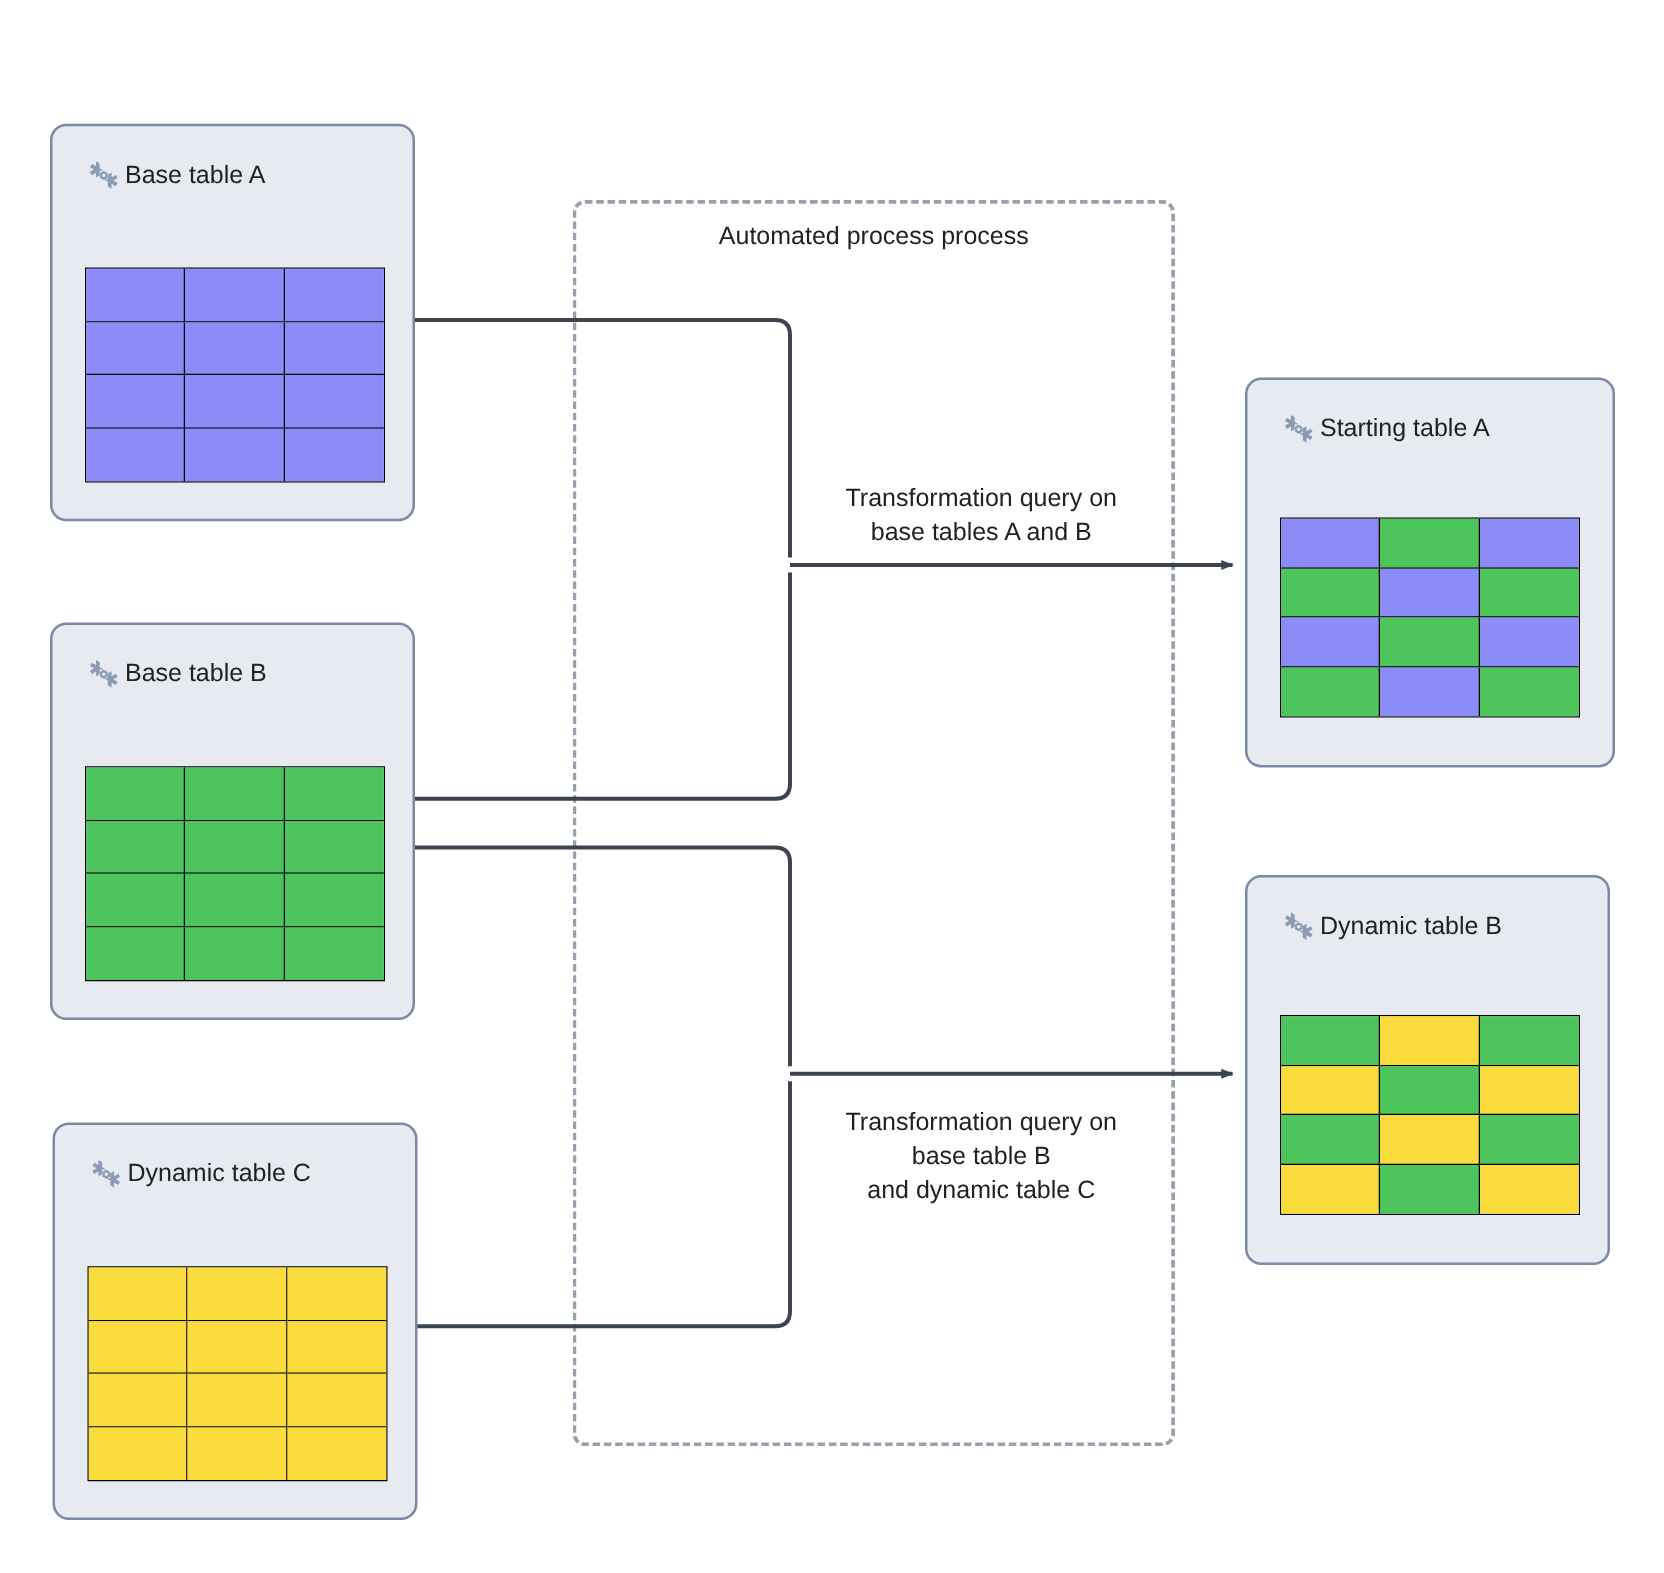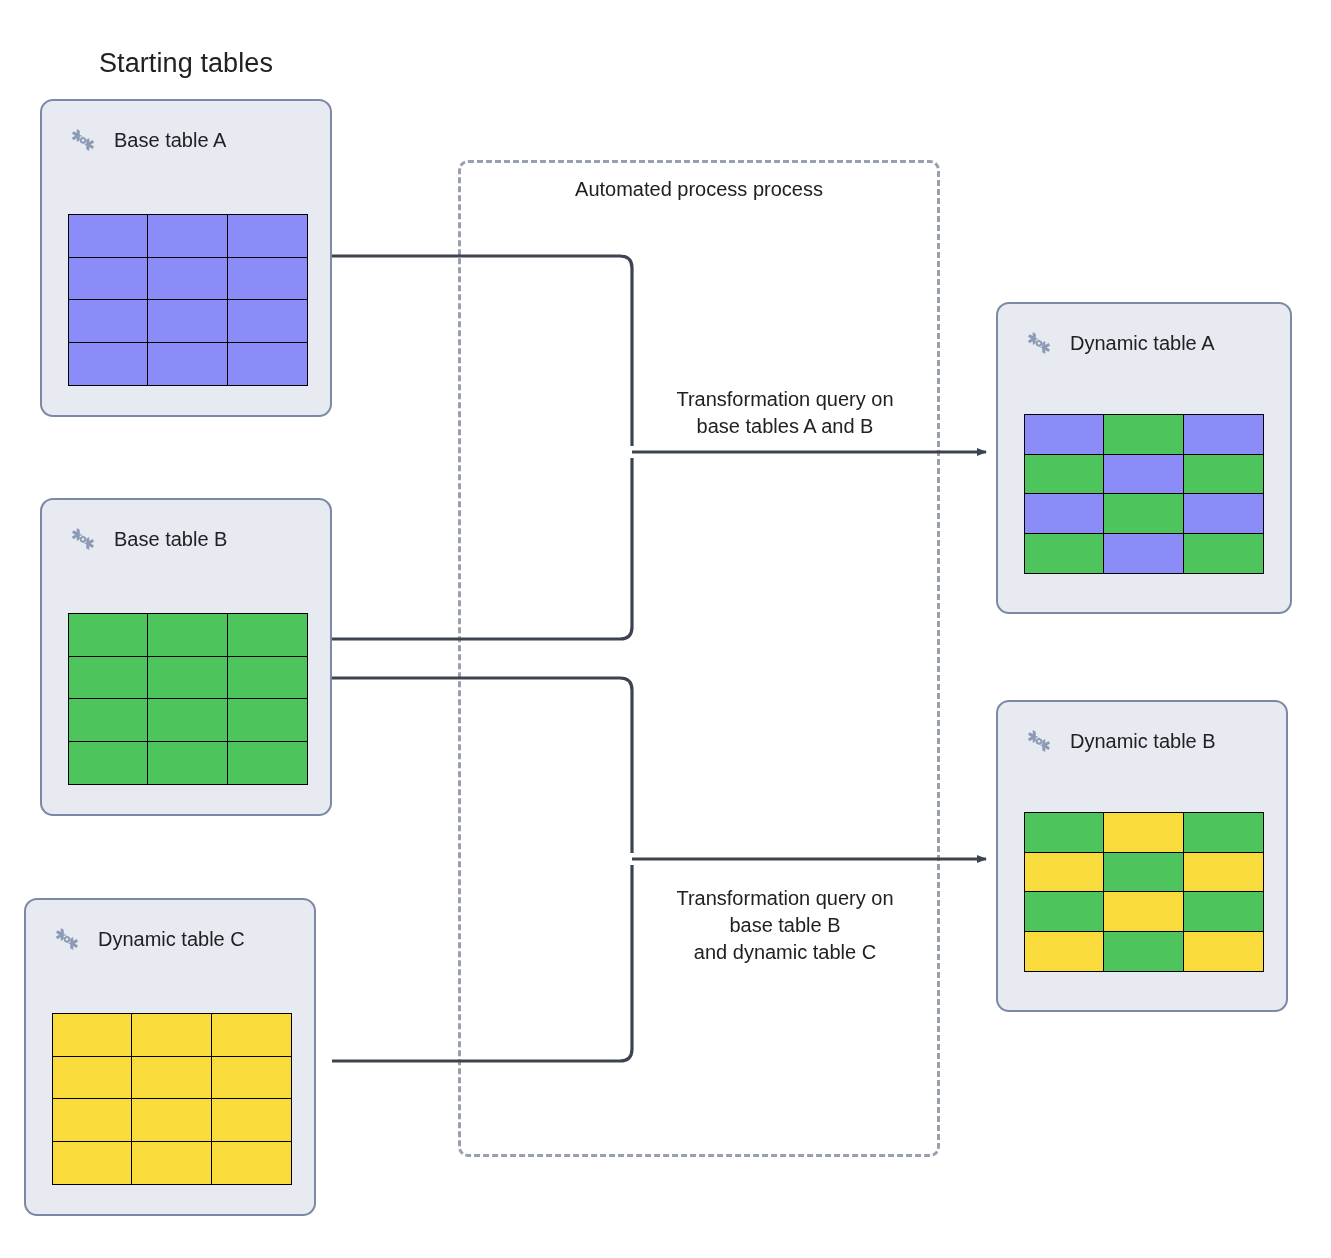--- a/index.html
+++ b/index.html
@@ -83,21 +83,21 @@
     border: 2px solid #7b89a6;
     border-radius: 13px;
     box-sizing: border-box;
   }
   .card-header {
     position: absolute;
     left: 24px;
     top: 22px;
     display: flex;
     align-items: center;
-    gap: 14px;
+    gap: 0;
     justify-content: flex-end;
   }
   .snowflake-icon {
     width: 34px;
     height: 34px;
     display: block;
     flex: 0 0 auto;
   }
   .card-title {
     font-size: 20px;
@@ -119,36 +119,35 @@
     border-right: 1.5px solid #000000;
     border-bottom: 1.5px solid #000000;
     box-sizing: border-box;
   }
   .data-cell:nth-child(3n) { border-right: none; }
   .data-cell:nth-child(n+10) { border-bottom: none; }
 
   
   #card-base-a     { left: 40px;  top: 99px;  width: 292px; height: 318px; }
   #card-base-b     { left: 40px;  top: 498px; width: 292px; height: 318px; }
-  #card-dynamic-c  { left: 24px;  top: 898px; width: 292px; height: 318px; }
+  #card-dynamic-c  { left: 42px;  top: 898px; width: 292px; height: 318px; }
   #card-dynamic-a  { left: 996px; top: 302px; width: 296px; height: 312px; }
   #card-dynamic-b  { left: 996px; top: 700px; width: 292px; height: 312px; }
 
   #grid-base-a    { left: 26px; top: 113px; width: 240px; height: 172px; }
   #grid-base-b    { left: 26px; top: 113px; width: 240px; height: 172px; }
   #grid-dynamic-c { left: 26px; top: 113px; width: 240px; height: 172px; }
   #grid-dynamic-a { left: 26px; top: 110px; width: 240px; height: 160px; }
   #grid-dynamic-b { left: 26px; top: 110px; width: 240px; height: 160px; }
 </style>
 </head>
 <body>
 
 <div id="stage">
 
-  <div class="heading" id="heading-starting-tables">Starting tables</div>
 
 
   <div id="refresh-boundary"></div>
   <div id="refresh-boundary-label">Automated process process</div>
 
   <svg id="connectors" viewBox="0 0 1331 1258" xmlns="http://www.w3.org/2000/svg">
     <defs>
       <marker id="arrowhead" markerWidth="10" markerHeight="8" refX="9" refY="4" orient="auto" markerUnits="userSpaceOnUse">
         <path d="M0,0 L10,4 L0,8 z" fill="#3c4450"></path>
       </marker>
@@ -246,21 +245,21 @@
       </div>
   </div>
 
   <div class="table-card" id="card-dynamic-a">
     <div class="card-header">
       <svg class="snowflake-icon" viewBox="0 0 48 48" xmlns="http://www.w3.org/2000/svg" fill="#8b9ab5">
         <path d="M24 19.2l-4.6-2.7V11l-4.2-2.4v5.5L10.6 11.6 8.5 15.2l4.6 2.7-4.8 2.8 2.1 3.6 4.8-2.8v5.4l4.2-2.4v-5.5z"></path>
         <path d="M24 28.8l4.6 2.7V37l4.2 2.4v-5.5l4.6 2.7 2.1-3.6-4.6-2.7 4.8-2.8-2.1-3.6-4.8 2.8v-5.4l-4.2 2.4v5.5z"></path>
         <path d="M24 20.9l-3.1 1.8v3.6L24 28.1l3.1-1.8v-3.6z" fill="none" stroke="#8b9ab5" stroke-width="2.6"></path>
       </svg>
-      <span class="card-title">Dynamic table A</span>
+      <span class="card-title">Starting table A</span>
     </div>
     <div class="data-grid" id="grid-dynamic-a">
         <div class="data-cell" style="background: rgb(140, 140, 248);"></div>
         <div class="data-cell" style="background: rgb(78, 196, 92);"></div>
         <div class="data-cell" style="background: rgb(140, 140, 248);"></div>
         <div class="data-cell" style="background: rgb(78, 196, 92);"></div>
         <div class="data-cell" style="background: rgb(140, 140, 248);"></div>
         <div class="data-cell" style="background: rgb(78, 196, 92);"></div>
         <div class="data-cell" style="background: rgb(140, 140, 248);"></div>
         <div class="data-cell" style="background: rgb(78, 196, 92);"></div>

